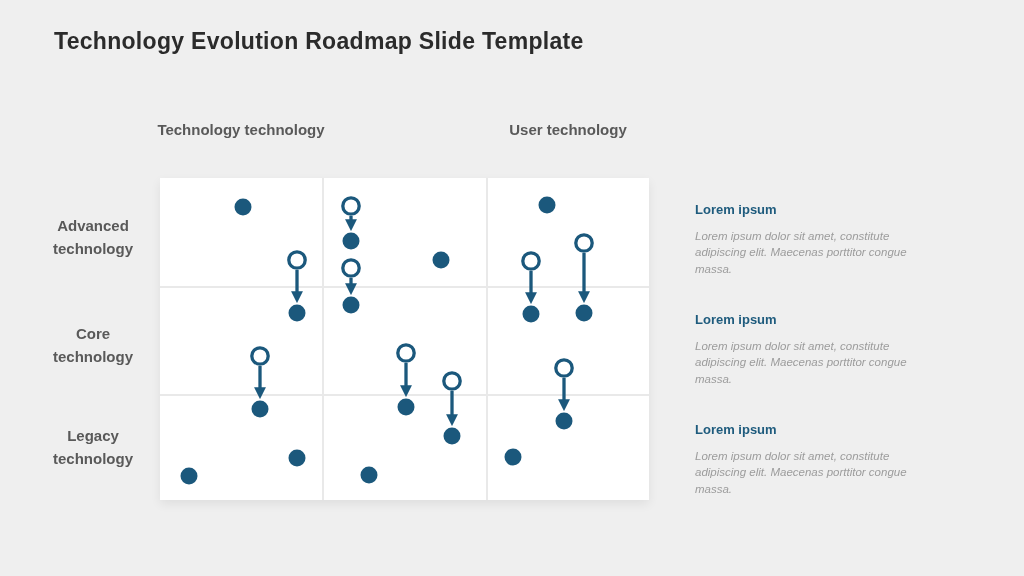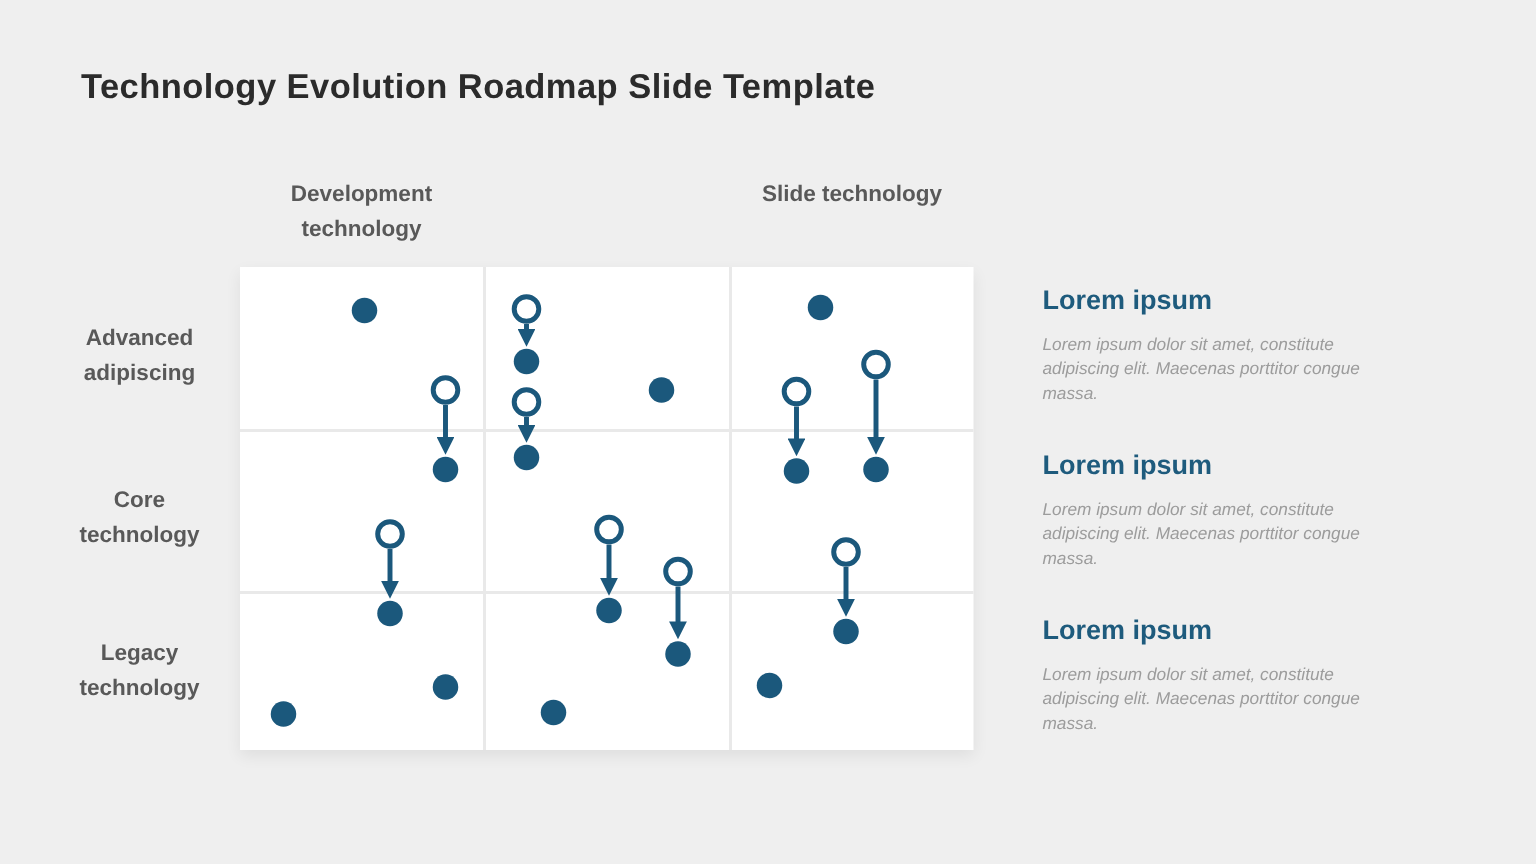--- a/index.html
+++ b/index.html
@@ -10,21 +10,21 @@
   .slide {
     position: relative;
     width: 1024px;
     height: 576px;
     background: var(--bg, #efefef);
     overflow: hidden;
   }
   .slide-title {
     position: absolute;
     left: 54px;
-    top: 44px;
+    top: 28px;
     margin: 0;
     font-size: 23px;
     font-weight: 600;
     letter-spacing: 0.3px;
     color: var(--title, #2b2b2b);
   }
   
   .col-header {
     position: absolute;
     top: 118px;
@@ -69,45 +69,45 @@
   .gridline.h { left: 0; height: 2px; width: 100%; }
   .gridline.h.g1 { top: 108px; }
   .gridline.h.g2 { top: 216px; }
   .matrix-plot { position: absolute; left: 0; top: 0; }
   
   .callout { position: absolute; left: 695px; width: 250px; }
   .callout.k0 { top: 190px; }
   .callout.k1 { top: 300px; }
   .callout.k2 { top: 410px; }
   .callout h2 {
-    margin: 0 0 11px 0;
-    font-size: 18px;
+    margin: 12px 0 11px 0;
+    font-size: 13px;
     font-weight: 700;
     color: var(--heading, #1e5b7d);
   }
   .callout p {
     margin: 0;
     max-width: 238px;
     font-size: 11.5px;
     line-height: 1.42;
     color: var(--muted, #9c9c9c);
     font-style: italic;
   }
 </style>
 </head>
 <body>
 
 <div class="slide" style="--bg: #efefef; --title: #2b2b2b; --label: #595959; --accent: #1b587c; --heading: #1e5b7d; --muted: #9c9c9c; --cell: #ffffff; --gridline: #e9e9e9;">
 
   <h1 class="slide-title">Technology Evolution Roadmap Slide Template</h1>
 
-  <div class="col-header c0">Development technology</div>
-  <div class="col-header c2">Slide technology</div>
+  <div class="col-header c0">Technology technology</div>
+  <div class="col-header c2">User technology</div>
 
-  <div class="row-label r0">Advanced adipiscing</div>
+  <div class="row-label r0">Advanced technology</div>
   <div class="row-label r2">Legacy technology</div>
   <div class="row-label r1">Core technology</div>
 
   <div class="matrix-grid">
     <div class="gridline v g1"></div>
     <div class="gridline v g2"></div>
     <div class="gridline h g1"></div>
     <div class="gridline h g2"></div>
 
     <svg class="matrix-plot" width="489" height="322" viewBox="0 0 489 322" xmlns="http://www.w3.org/2000/svg">

